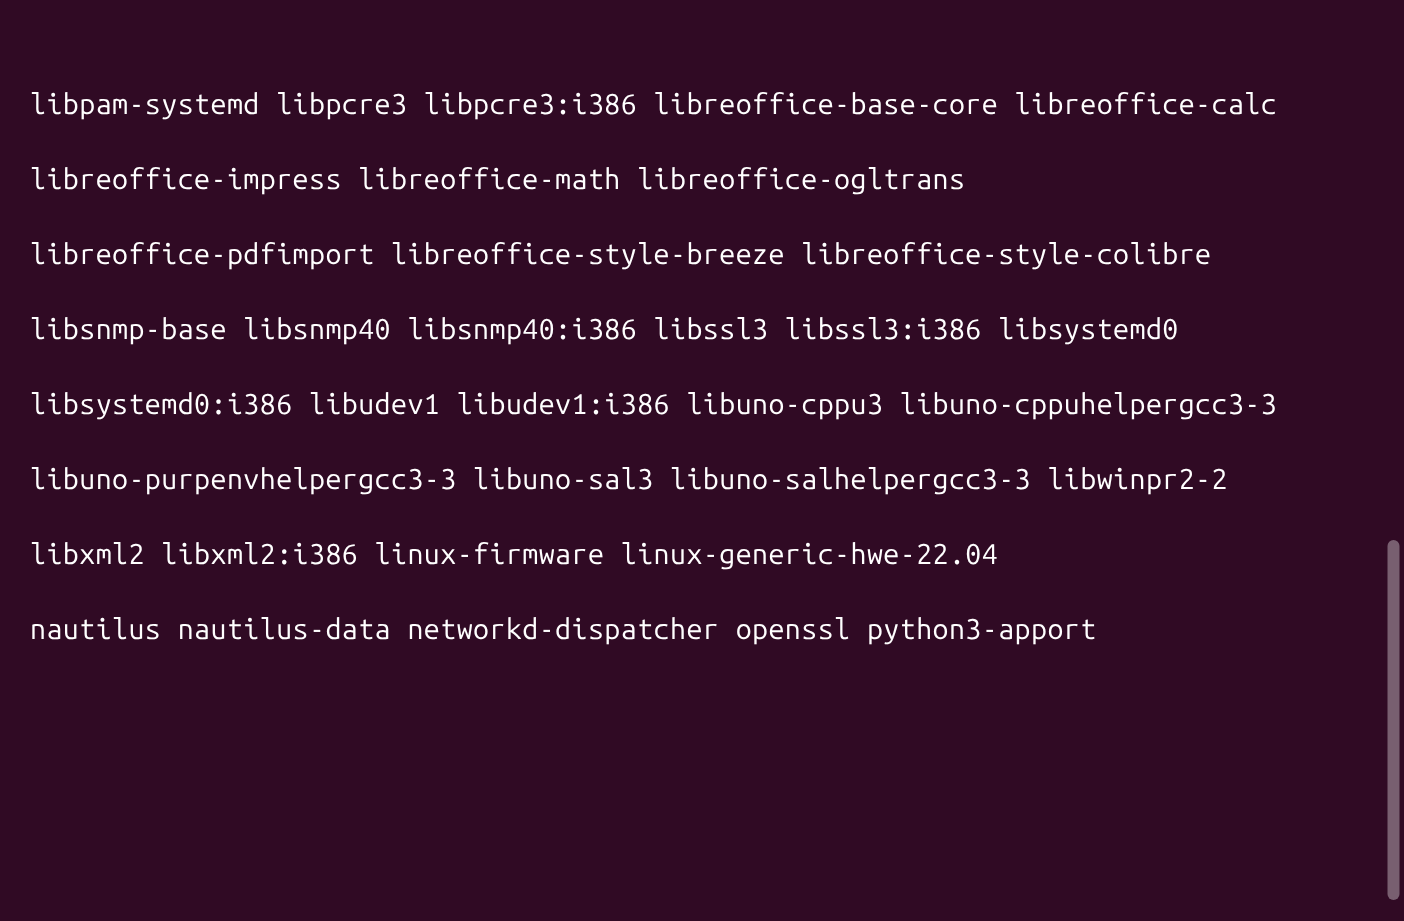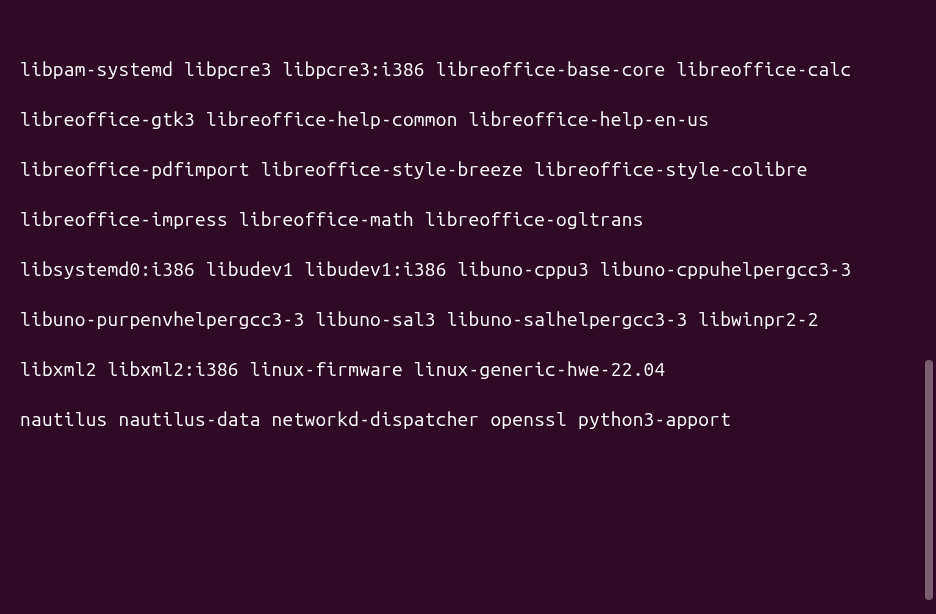--- a/index.html
+++ b/index.html
@@ -43,23 +43,23 @@
     height: 240px;
     background: rgba(255,255,255,0.35);
     border-radius: 4px;
   }
 </style>
 </head>
 <body>
 
 <div class="terminal">
 <div class="pkg-line">libpam-systemd libpcre3 libpcre3:i386 libreoffice-base-core libreoffice-calc</div>
-<div class="pkg-line">libreoffice-gtk3 libreoffice-help-common libreoffice-help-en-us</div>
+<div class="pkg-line">libreoffice-impress libreoffice-math libreoffice-ogltrans</div>
 <div class="pkg-line">libreoffice-pdfimport libreoffice-style-breeze libreoffice-style-colibre</div>
-<div class="pkg-line">libreoffice-impress libreoffice-math libreoffice-ogltrans</div>
+<div class="pkg-line">libsnmp-base libsnmp40 libsnmp40:i386 libssl3 libssl3:i386 libsystemd0</div>
 <div class="pkg-line">libsystemd0:i386 libudev1 libudev1:i386 libuno-cppu3 libuno-cppuhelpergcc3-3</div>
 <div class="pkg-line">libuno-purpenvhelpergcc3-3 libuno-sal3 libuno-salhelpergcc3-3 libwinpr2-2</div>
 <div class="pkg-line">libxml2 libxml2:i386 linux-firmware linux-generic-hwe-22.04</div>
 <div class="pkg-line">nautilus nautilus-data networkd-dispatcher openssl python3-apport</div>
 
 
 
 
 
 

